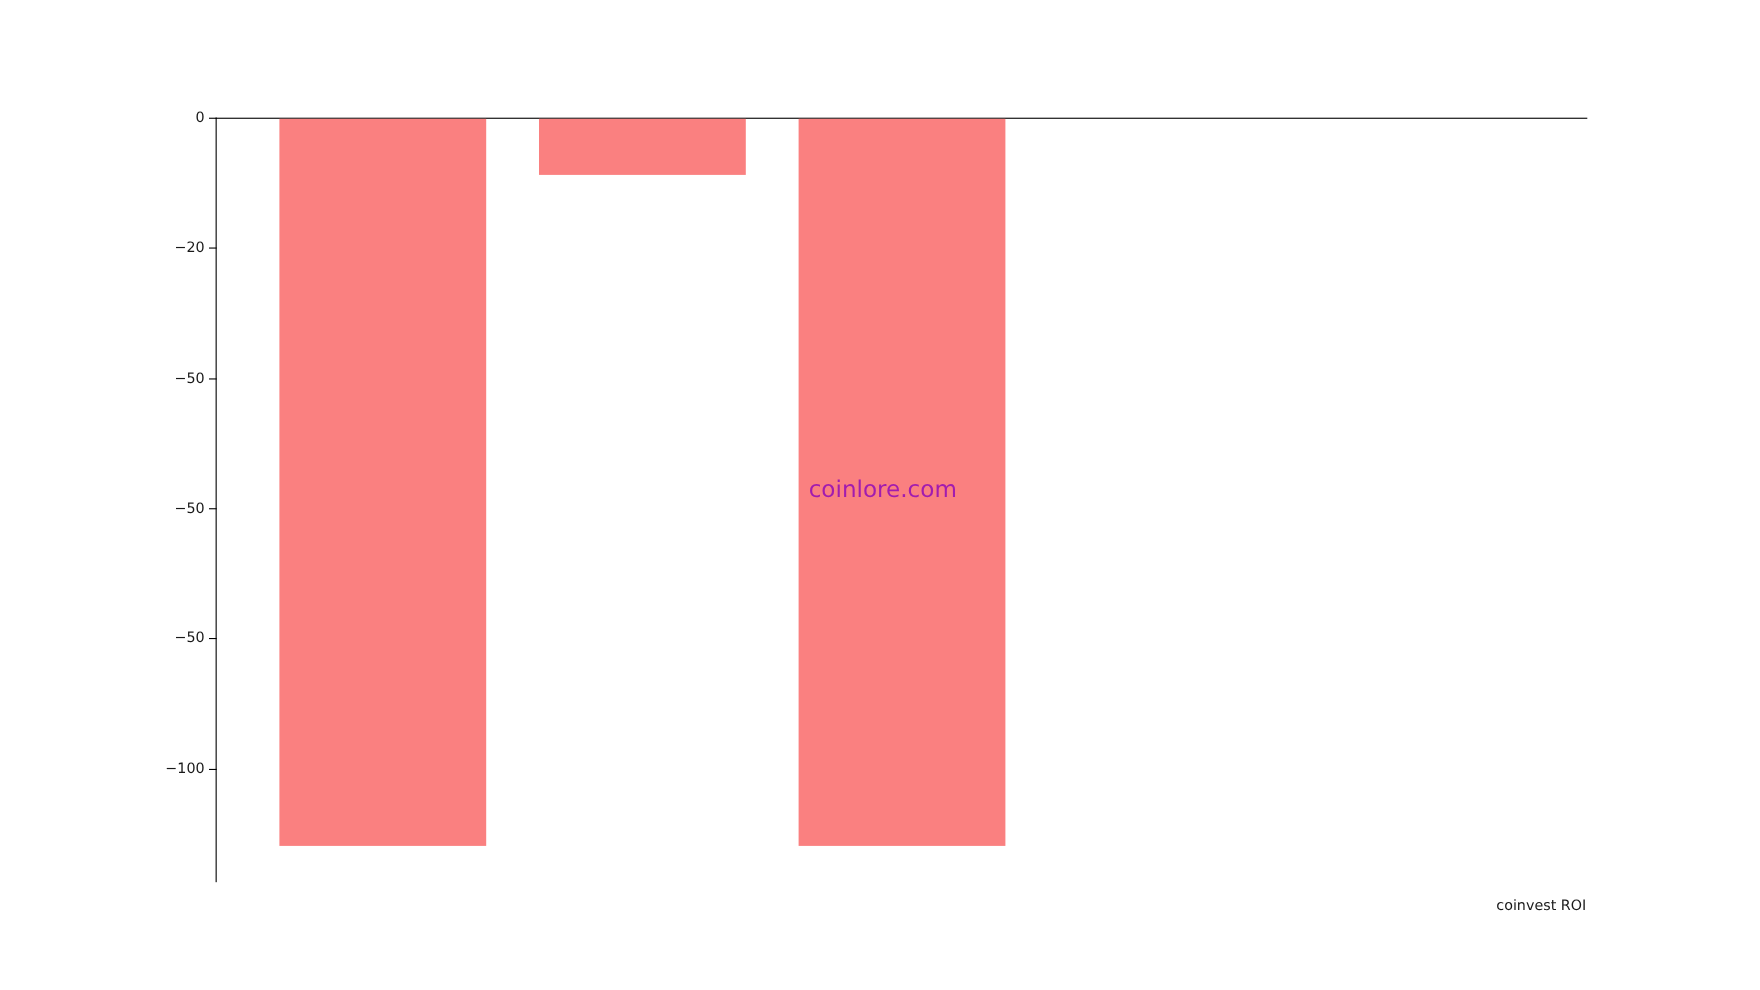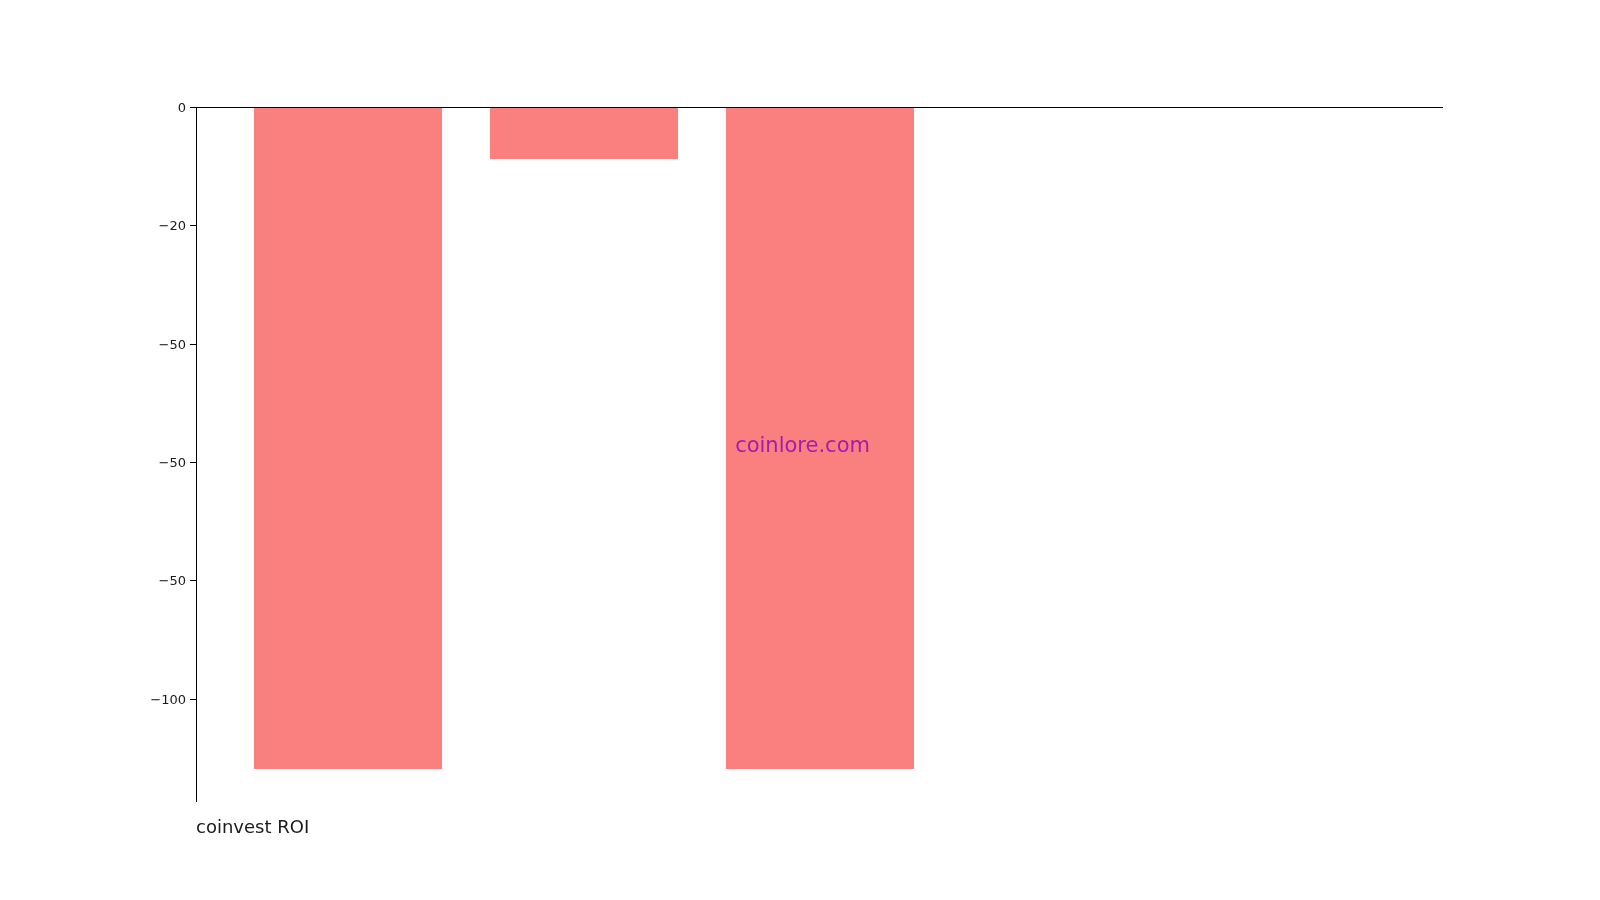--- a/index.html
+++ b/index.html
@@ -55,22 +55,22 @@
     transform: translate(-50%, -50%);
     font-size: 21px;
     color: #a21caf;
     white-space: nowrap;
   }
   .xlabel {
     position: absolute;
     left: 196px;
     top: 816px;
     width: 1246px;
-    text-align: left;
-    font-size: 18px;
+    text-align: right;
+    font-size: 13px;
     color: #1a1a1a;
   }
 </style>
 </head>
 <body>
 
 <div class="chart">
   <div class="plot-area">
       <div class="bar" style="left: 42.4242%; width: 15.1515%; height: 95.2259%; background: rgb(250, 128, 128);"></div>
       <div class="bar" style="left: 23.4848%; width: 15.1515%; height: 7.33163%; background: rgb(250, 128, 128);"></div>

